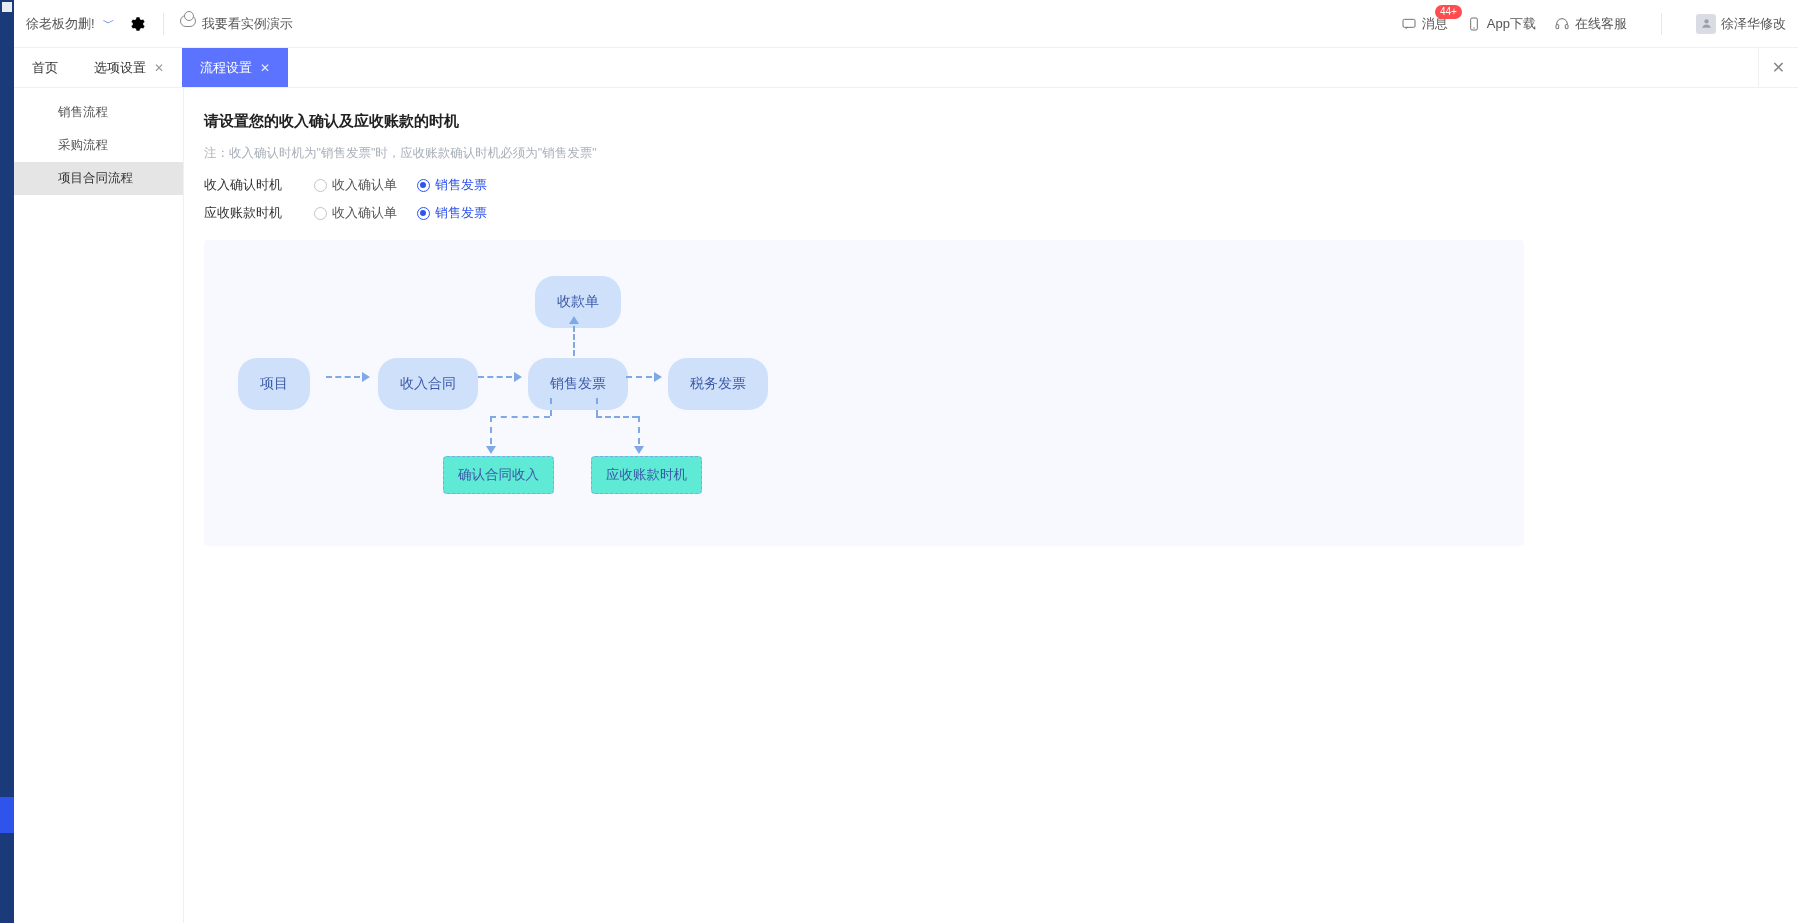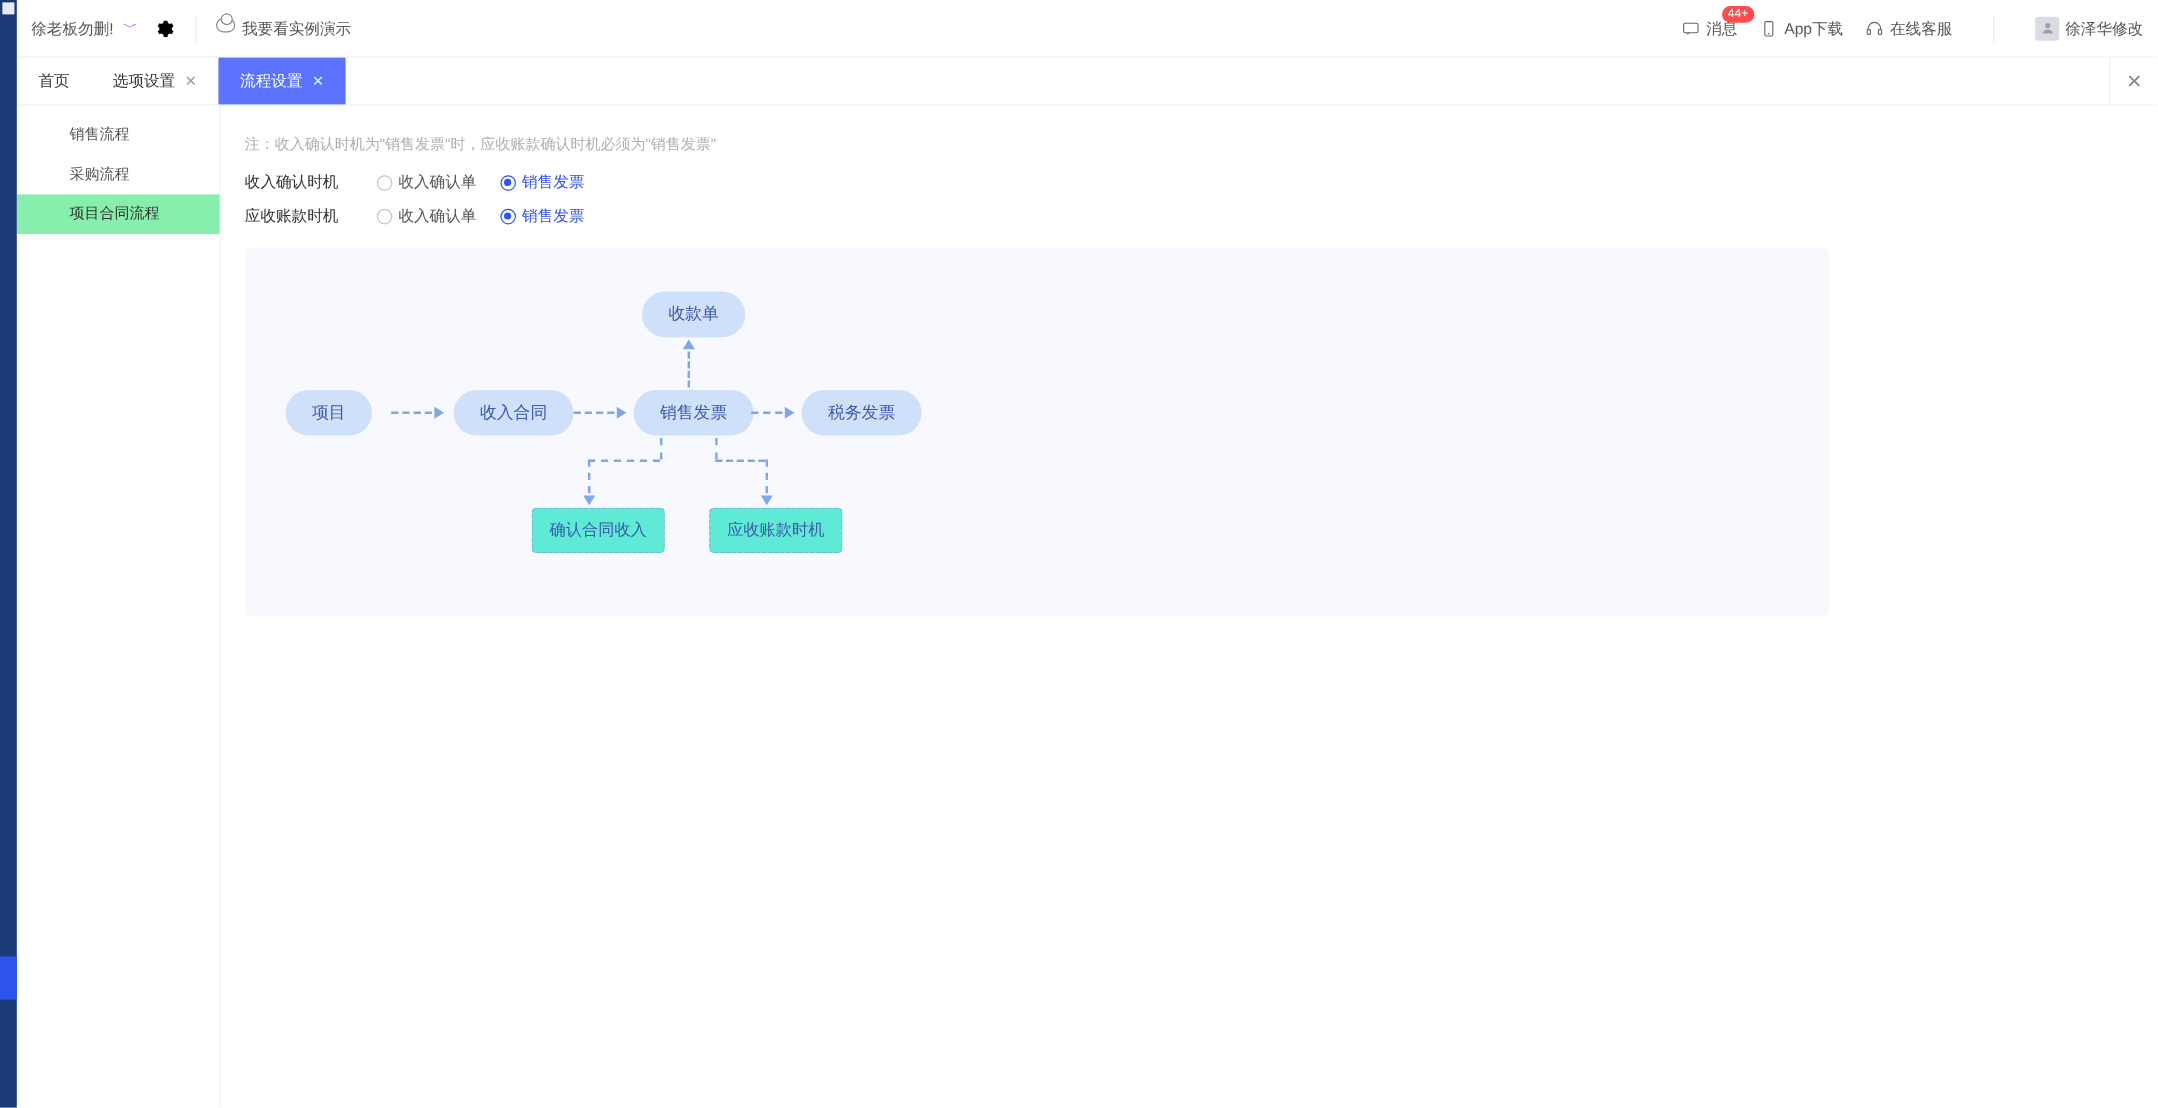--- a/index.html
+++ b/index.html
@@ -56,21 +56,21 @@
   }
 
   
   .bodywrap{ margin-left:14px; flex:1; display:flex; min-height:0; }
   .sidenav{
     width:170px; border-right:1px solid #eef0f3; padding-top:8px;
   }
   .sidenav .navitem{
     padding:8px 10px 8px 44px; font-size:12.5px; color:#555; cursor:pointer;
   }
-  .sidenav .navitem.active{ background:#86efac; color:#333;}
+  .sidenav .navitem.active{ background:#e5e5e5; color:#333;}
   .content{
     flex:1; padding:24px 20px 20px 20px; overflow:auto;
   }
 
   h2.title{ font-size:15px; color:#222; font-weight:600; margin-bottom:14px;}
   .note{ font-size:12.5px; color:#aab0b9; margin-bottom:14px;}
   .optrow{ display:flex; align-items:center; gap:20px; font-size:13px; color:#333; margin-bottom:10px;}
   .optrow .label{ min-width:90px; }
   .radio{ display:flex; align-items:center; gap:5px; cursor:pointer;}
   .rdot{ width:13px; height:13px; border:1.4px solid #bfc5cf; border-radius:50%; display:inline-block; position:relative;}
@@ -84,21 +84,21 @@
   
   .flowbox{
     margin-top:18px; background:#f7f9fe; border-radius:4px;
     padding:22px 24px 30px 24px; max-width:1320px;
   }
   .flowhdr{ display:flex; align-items:baseline; gap:18px;}
   .flowhdr .ft{ font-size:15px; font-weight:700; color:#222;}
   .flowhdr .fd{ font-size:13px; color:#555;}
   .diagram{ position:relative; height:240px; margin-top:14px;}
   .node{
-    position:absolute; height:38px; padding:0 22px; display:flex; align-items:center;
+    position:absolute; height:52px; padding:0 22px; display:flex; align-items:center;
     background:#cfe0fb; color:#3b5aa8; border-radius:19px; font-size:14px; white-space:nowrap;
   }
   .leaf{
     position:absolute; height:38px; padding:0 14px; display:flex; align-items:center;
     background:#5eead4; border:1.5px dashed #7fa8e6; color:#3b5aa8; border-radius:4px; font-size:13.5px;
   }
   .harrow{ position:absolute; height:2px; }
   .harrow .line{ position:absolute; left:0; right:10px; top:0; border-top:2px dashed #7fa8e6;}
   .harrow .tri{ position:absolute; right:0; top:-4px; width:0;height:0;border-left:8px solid #7fa8e6;border-top:5px solid transparent;border-bottom:5px solid transparent;}
   .varrow-up{position:absolute;width:2px;}
@@ -194,20 +194,21 @@
 </div>
 
 <div class="bodywrap">
   <div class="sidenav">
     <div class="navitem">销售流程</div>
     <div class="navitem">采购流程</div>
     <div class="navitem active">项目合同流程</div>
   </div>
 
   <div class="content">
+    <h2 class="title">请设置您的收入确认及应收账款的时机</h2>
     <div class="note">注：收入确认时机为"销售发票"时，应收账款确认时机必须为"销售发票"</div>
 
     <div class="optrow">
       <span class="label">收入确认时机</span>
       <span class="radio">
         <span class="rdot"></span>
         <span class="rlabel">收入确认单</span>
       </span>
       <span class="radio checked">
         <span class="rdot"></span>

